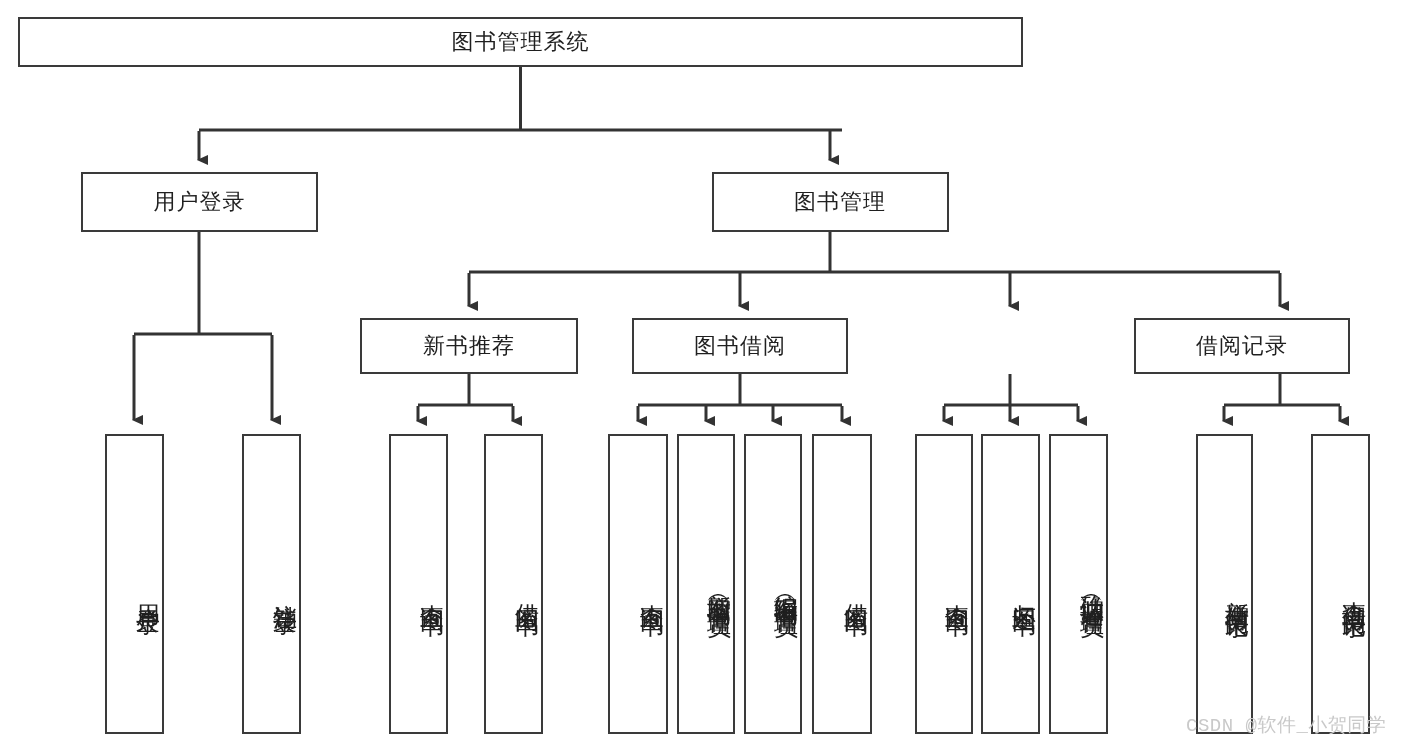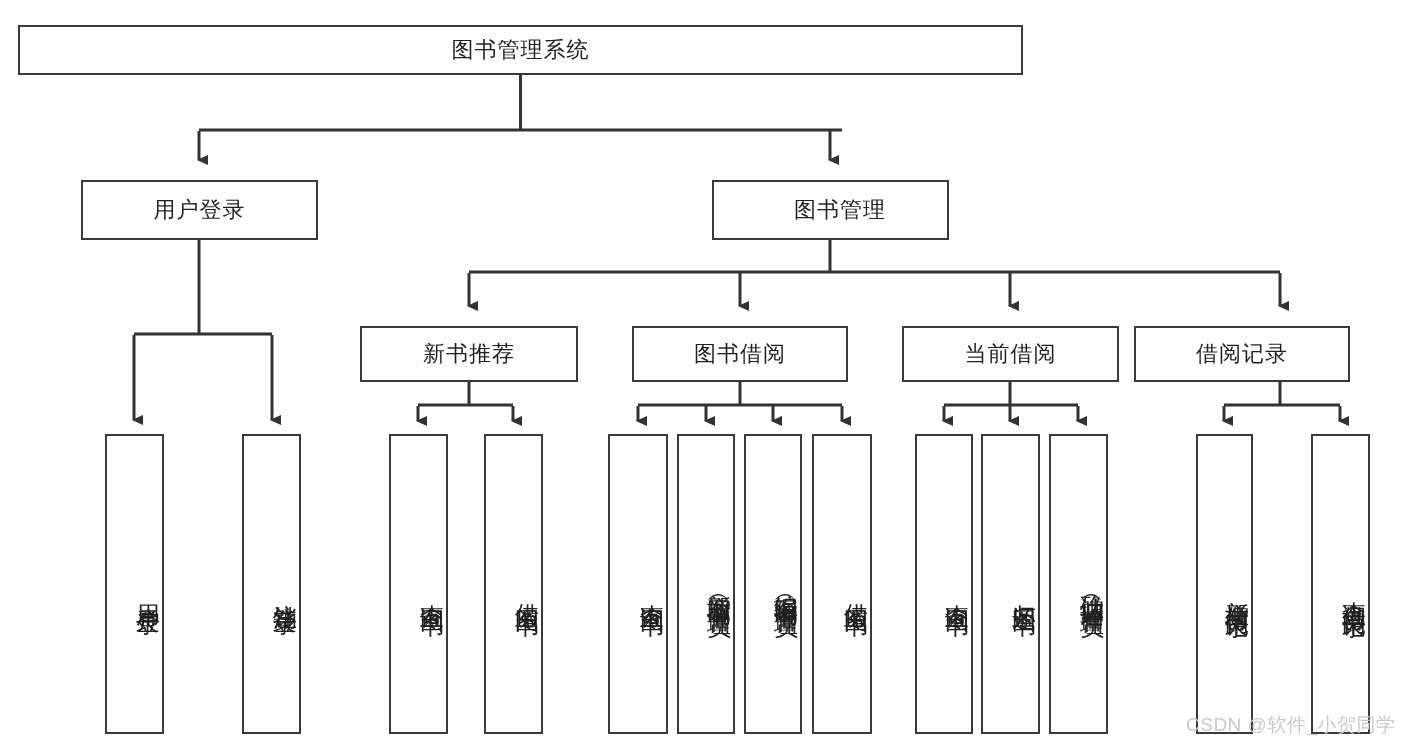--- a/index.html
+++ b/index.html
@@ -21,21 +21,20 @@
     align-items:center;
     justify-content:center;
     color:#1f1f1f;
     line-height:1.18;
     z-index:3;
   }
   .node.horiz{
     font-size:22px;
     letter-spacing:1px;
     text-align:center;
-    margin-top:8px;
   }
   .node.vert{
     writing-mode:vertical-rl;
     text-orientation:upright;
     font-size:24px;
     letter-spacing:3px;
     align-items:flex-start;
     justify-content:center;
     padding-top:14px;
     text-align:left;
@@ -43,21 +42,21 @@
   .node.vert.tall{padding-top:8px;}
   svg#links{position:absolute;left:0;top:0;width:1405px;height:747px;z-index:1;}
   .watermark{
     position:absolute;
     left:1186px;top:712px;
     font-size:19px;
     color:#c9c9c9;
     letter-spacing:0.5px;
     white-space:nowrap;
     z-index:5;
-    font-family:Liberation Sans, sans-serif;
+    font-family:Liberation Mono, monospace;
   }
 </style>
 </head>
 <body>
 
 <div id="canvas">
 
   <svg id="links" viewBox="0 0 1405 747">
     <defs>
       <marker id="arrow" markerWidth="12" markerHeight="12" refX="5.2" refY="9.4" orient="auto" markerUnits="userSpaceOnUse">
@@ -111,21 +110,20 @@
   <div class="node horiz" style="left:18px;top:17px;width:1005px;height:50px;">图书管理系统</div>
 
   <div class="node horiz" style="left:81px;top:172px;width:237px;height:60px;">用户登录</div>
 
   <div class="node horiz" style="left:712px;top:172px;width:237px;height:60px;padding-left:19px;">图书管理</div>
 
   <div class="node horiz" style="left:632px;top:318px;width:216px;height:56px;">图书借阅</div>
 
   <div class="node horiz" style="left:360px;top:318px;width:218px;height:56px;">新书推荐</div>
 
-  <div class="node horiz" style="left:902px;top:318px;width:217px;height:56px;">当前借阅</div>
 
   <div class="node horiz" style="left:1134px;top:318px;width:216px;height:56px;">借阅记录</div>
 
   <div class="node vert" style="left:105px;top:434px;width:59px;height:300px;">用户登录</div>
 
   <div class="node vert" style="left:242px;top:434px;width:59px;height:300px;">注销登录</div>
 
   <div class="node vert" style="left:389px;top:434px;width:59px;height:300px;">查询图书</div>
 
   <div class="node vert" style="left:484px;top:434px;width:59px;height:300px;">借阅图书</div>

